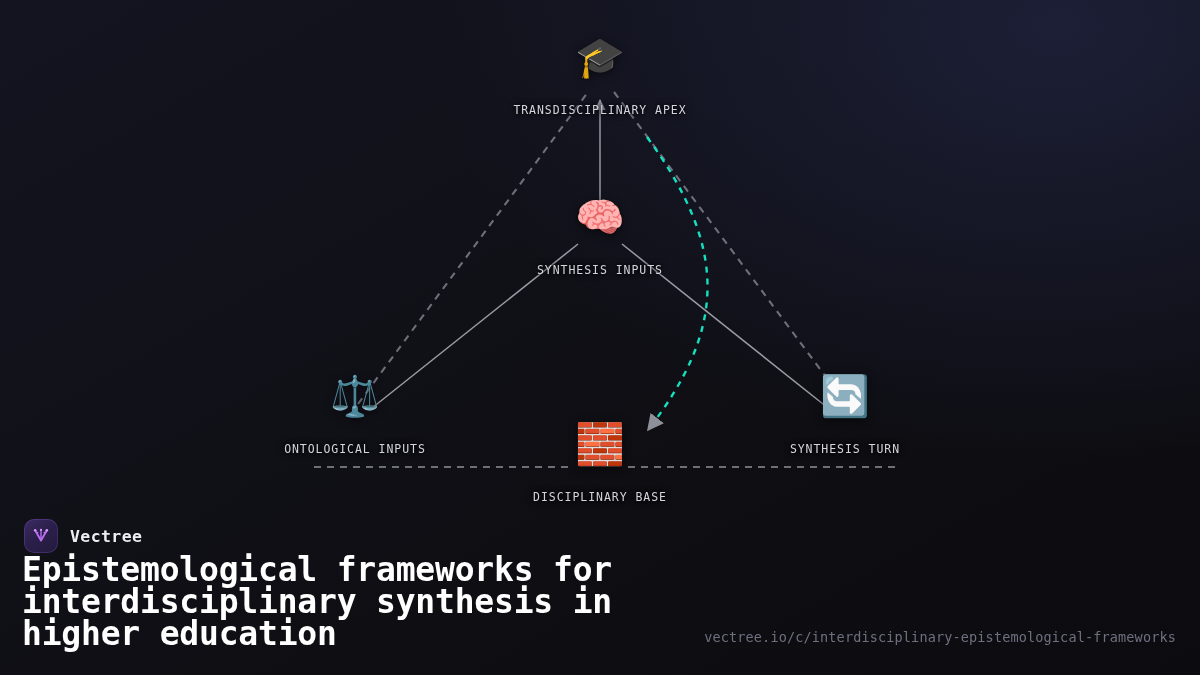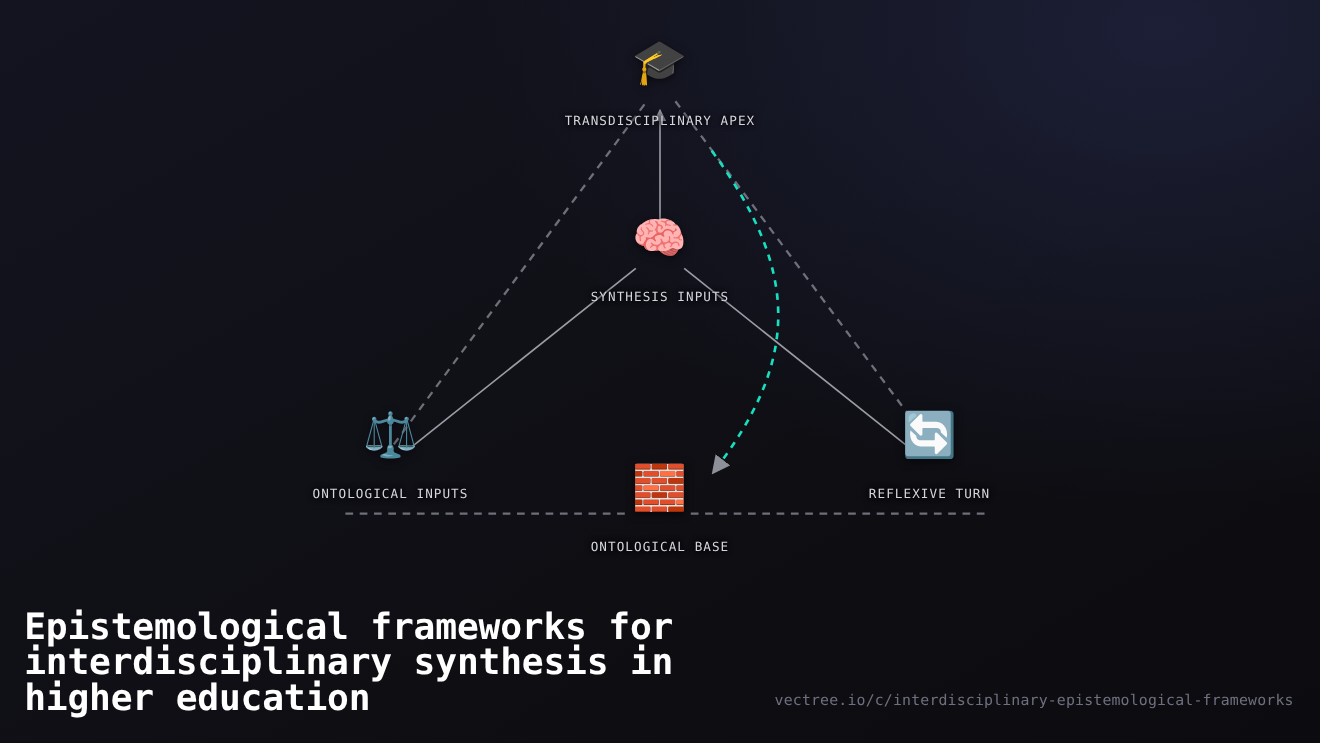--- a/index.html
+++ b/index.html
@@ -161,32 +161,46 @@
       <span class="nlabel">SYNTHESIS INPUTS</span>
     </div>
 
     <div class="node" style="left:355px; top:415px;">
       <span class="glyph">⚖️</span>
       <span class="nlabel">ONTOLOGICAL INPUTS</span>
     </div>
 
     <div class="node" style="left:845px; top:415px;">
       <span class="glyph">🔄</span>
-      <span class="nlabel">REFLEXIVE TURN</span>
+      <span class="nlabel">SYNTHESIS TURN</span>
     </div>
 
     <div class="node" style="left:600px; top:463px;">
       <span class="glyph">🧱</span>
-      <span class="nlabel">ONTOLOGICAL BASE</span>
+      <span class="nlabel">DISCIPLINARY BASE</span>
     </div>
 
   </div>
 
   <div id="footer">
 
+    <div id="brand">
+      <div id="logo-badge">
+        <svg width="22" height="22" viewBox="0 0 22 22">
+          <path d="M5.2 5.6 L11 15.4 L16.8 5.6" fill="none" stroke="#b96cf0" stroke-width="1.9" stroke-linecap="round" stroke-linejoin="round"></path>
+          <path d="M11 15.4 L11 6.6" fill="none" stroke="#b96cf0" stroke-width="1.4" stroke-linecap="round"></path>
+          <circle cx="5.2" cy="5.2" r="1.25" fill="#d79bfb"></circle>
+          <circle cx="16.8" cy="5.2" r="1.25" fill="#d79bfb"></circle>
+          <circle cx="11" cy="5.0" r="1.15" fill="#d79bfb"></circle>
+          <circle cx="7.7" cy="7.4" r="0.75" fill="#c07ef5"></circle>
+          <circle cx="14.3" cy="7.4" r="0.75" fill="#c07ef5"></circle>
+        </svg>
+      </div>
+      <span id="brand-name">Vectree</span>
+    </div>
 
     <div id="headline">Epistemological frameworks for
 interdisciplinary synthesis in
 higher education</div>
 
     <div id="url">vectree.io/c/interdisciplinary-epistemological-frameworks</div>
 
   </div>
 
 </div>

